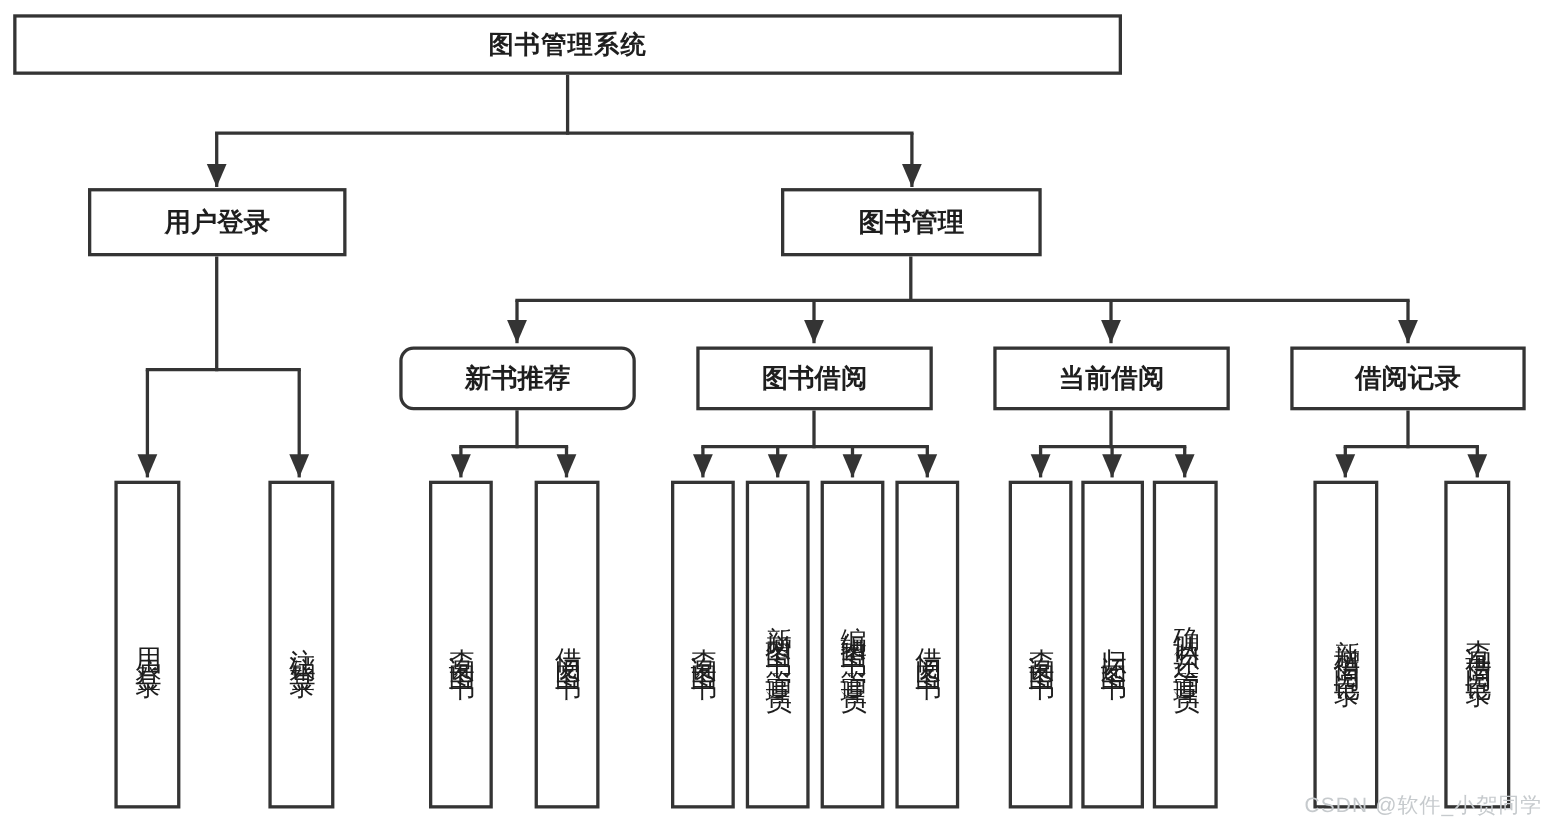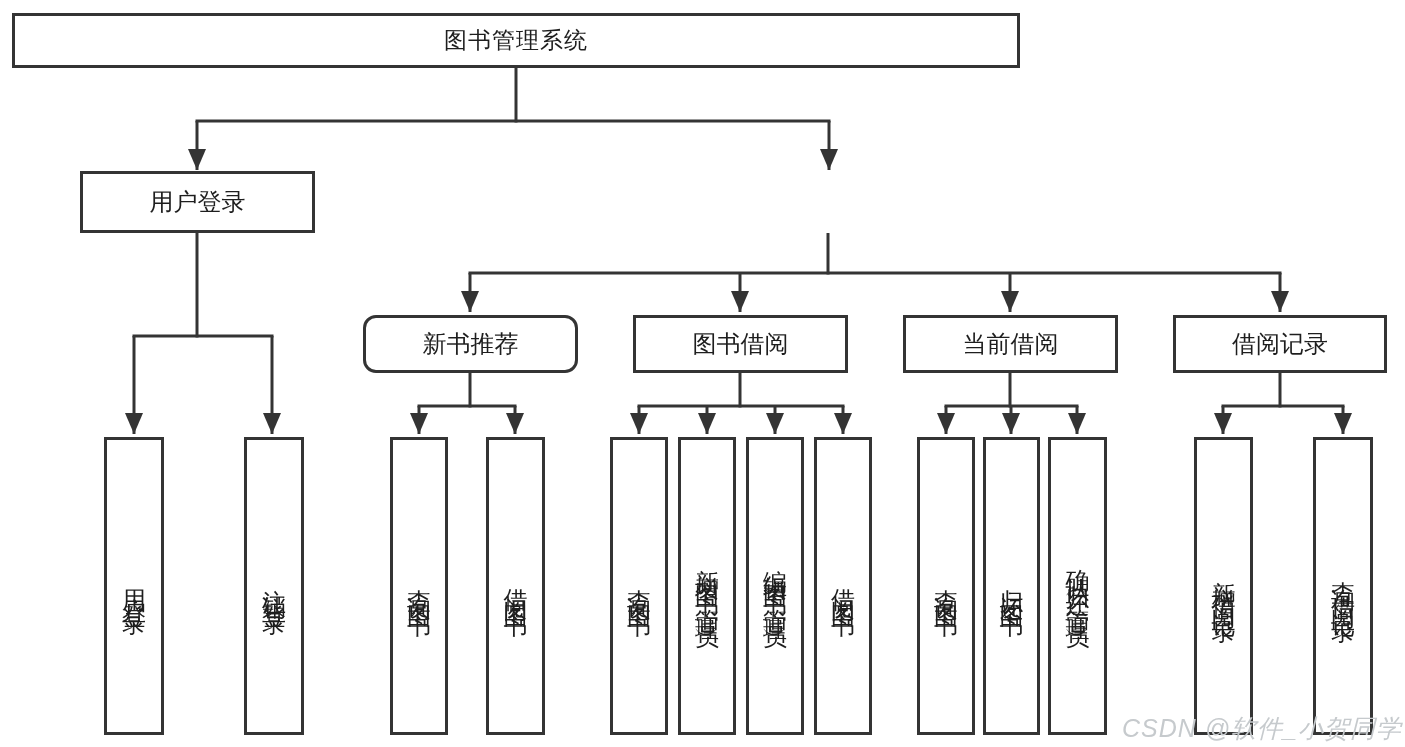--- a/index.html
+++ b/index.html
@@ -21,39 +21,38 @@
   svg.connectors line{stroke:var(--line);stroke-width:3;fill:none;}
   #arw path{fill:var(--line);stroke:none;}
   .node{
     position:absolute;
     box-sizing:border-box;
     border:3px solid var(--line);
     background:#ffffff;
     display:flex;align-items:center;justify-content:center;
     z-index:2;
   }
-  .hnode{font-size:24px;}
+  .hnode{font-size:24px;font-weight:bold;}
   .root-node{font-size:23px;letter-spacing:1px;}
   .vnode span{
     writing-mode:vertical-rl;
     text-orientation:mixed;
     font-size:24px;
     letter-spacing:8px;
     line-height:1;
     white-space:nowrap;
   }
   .watermark{
     position:absolute;
     right:3px;bottom:2px;
-    font-size:25px;
+    font-size:19px;
     letter-spacing:1px;
     color:var(--watermark);
     z-index:5;
     white-space:nowrap;
-    font-style:italic;
   }
 </style>
 </head>
 <body>
 
 <div class="stage">
 
   <svg class="connectors" width="1405" height="747" viewBox="0 0 1405 747" aria-hidden="true">
     <defs>
       <marker id="arw" markerUnits="userSpaceOnUse" markerWidth="24" markerHeight="20" refX="21" refY="10" orient="auto">
@@ -101,20 +100,23 @@
     <line x1="1223" y1="406" x2="1223" y2="434" marker-end="url(#arw)"></line>
     <line x1="1343" y1="406" x2="1343" y2="434" marker-end="url(#arw)"></line>
   </svg>
 
   <div class="node hnode root-node" style="left:12px;top:13px;width:1008px;height:55px;">
     <span>图书管理系统</span>
   </div>
 
   <div class="node hnode" style="left:80px;top:171px;width:235px;height:62px;">
     <span>用户登录</span>
+  </div>
+  <div class="node hnode" style="left:710px;top:171px;width:237px;height:62px;">
+    <span>图书管理</span>
   </div>
 
   <div class="node hnode" style="left:363px;top:315px;width:215px;height:58px;border-radius:13px;">
     <span>新书推荐</span>
   </div>
   <div class="node hnode" style="left:903px;top:315px;width:215px;height:58px;">
     <span>当前借阅</span>
   </div>
   <div class="node hnode" style="left:633px;top:315px;width:215px;height:58px;">
     <span>图书借阅</span>

